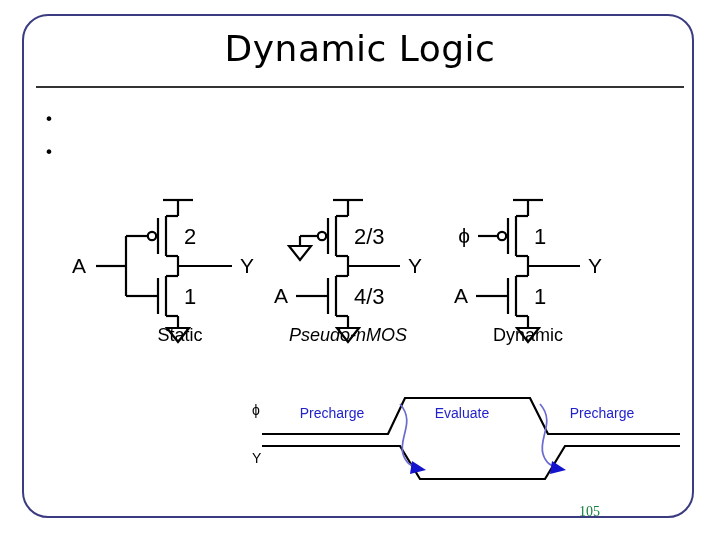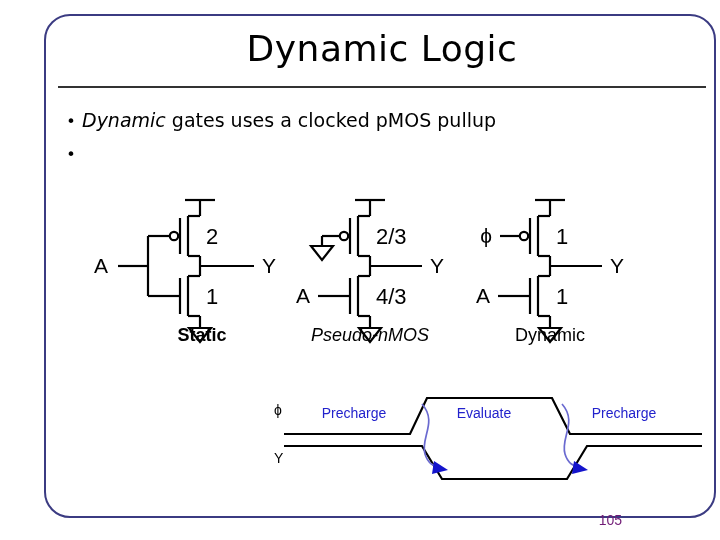--- a/index.html
+++ b/index.html
@@ -10,21 +10,21 @@
   body {
     width: 720px;
     height: 540px;
     position: relative;
     font-family: "DejaVu Sans", sans-serif;
     overflow: hidden;
   }
   #slide {
     position: absolute;
     left: 0; top: 0;
-    width: 620px; height: 540px; margin-left: 22px;
+    width: 620px; height: 540px;
   }
   .slide-border {
     position: absolute;
     left: 22px;
     top: 14px;
     width: 672px;
     height: 504px;
     border: 2px solid #3b3b82;
     border-radius: 26px;
     box-sizing: border-box;
@@ -106,24 +106,24 @@
     position: absolute;
     font-family: "Liberation Sans", sans-serif;
     font-size: 14px;
     color: #2222cc;
     white-space: nowrap;
     text-align: center;
   }
   .page-num {
     position: absolute;
     right: 20px;
-    bottom: 12px;
-    font-family: Liberation Sans, sans-serif;
+    bottom: 20px;
+    font-family: Liberation Serif, serif;
     font-size: 14px;
-    color: #701a75;
+    color: #15803d;
   }
   .sym-text {
     font-family: "Liberation Sans", sans-serif;
     font-size: 21px;
     fill: #000;
   }
   .sym-num {
     font-family: "Liberation Sans", sans-serif;
     font-size: 22px;
     fill: #000;
@@ -135,21 +135,20 @@
 <div id="slide">
 
   <div class="slide-border"></div>
 
   <div class="title">Dynamic Logic</div>
   <div class="title-rule"></div>
 
   <div class="bullets">
     <div class="bullet">
       <span class="dot">•</span>
-      <span class="btext"><span class="it">Dynamic</span><span> gates uses a clocked pMOS pullup</span></span>
     </div>
     <div class="bullet">
       <span class="dot">•</span>
     </div>
   </div>
 
   <svg id="circuits" viewBox="0 0 720 170" width="720" height="170">
 
     <g stroke="#000" fill="none" stroke-width="2.2">
 
@@ -231,21 +230,21 @@
       <line x1="528" y1="136" x2="528" y2="148"></line>
       <polygon points="517,148 539,148 528,162" fill="none" stroke="#000"></polygon>
     </g>
     <text class="sym-text" x="470" y="63" text-anchor="end">ϕ</text>
     <text class="sym-text" x="468" y="123" text-anchor="end">A</text>
     <text class="sym-text" x="588" y="93">Y</text>
     <text class="sym-num" x="534" y="64">1</text>
     <text class="sym-num" x="534" y="124">1</text>
   </svg>
 
-  <div class="caption" style="left:120px; top:325px; width:120px;font-weight:bold;">Static</div>
+  <div class="caption" style="left:120px; top:325px; width:120px;">Static</div>
   <div class="caption" style="left:278px; top:325px; width:140px;font-style:italic;">Pseudo-nMOS</div>
   <div class="caption" style="left:468px; top:325px; width:120px;">Dynamic</div>
 
   <svg id="waveform" viewBox="0 0 450 110" width="450" height="110">
 
     <polyline points="22,52 148,52 165,16 290,16 308,52 440,52" fill="none" stroke="#000" stroke-width="2.2"></polyline>
 
     <polyline points="22,64 160,64 180,97 305,97 325,64 440,64" fill="none" stroke="#000" stroke-width="2.2"></polyline>
 
     <path d="M160,22 C176,40 158,56 163,72 C166,82 172,84 178,86" fill="none" stroke="#6a6ad0" stroke-width="1.7"></path>

